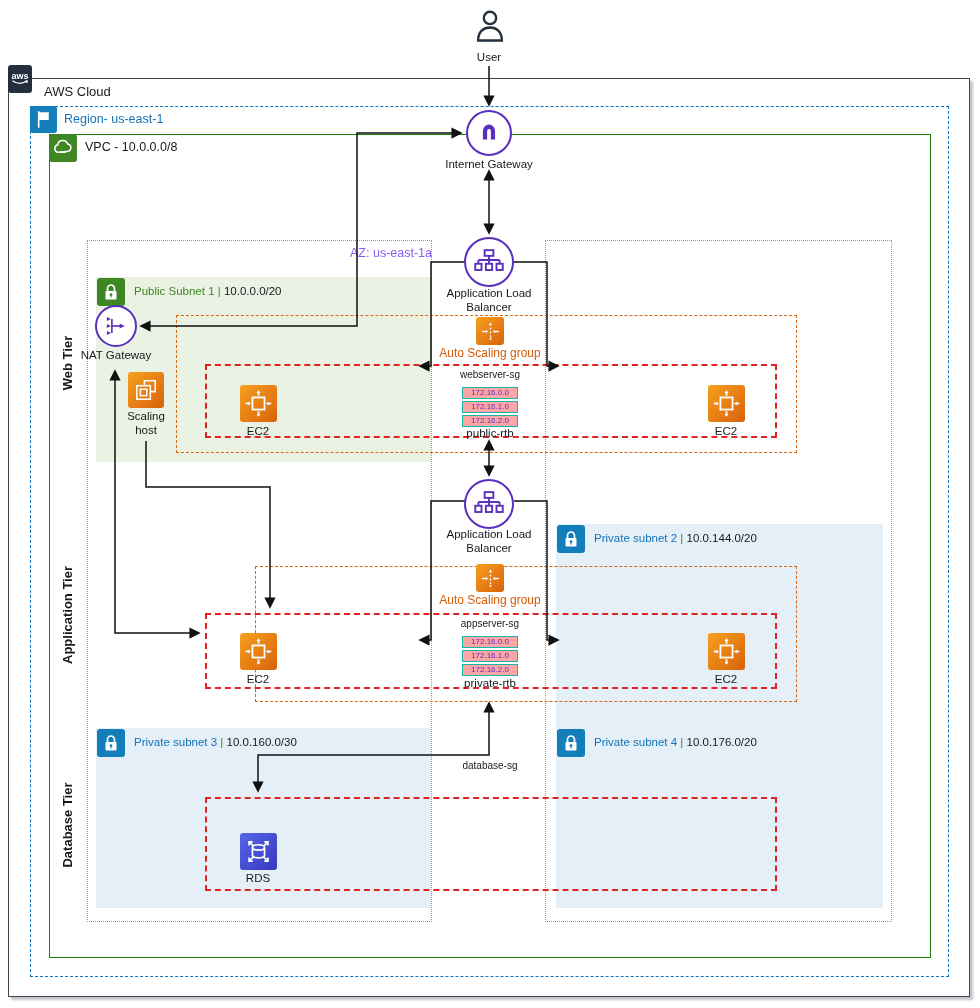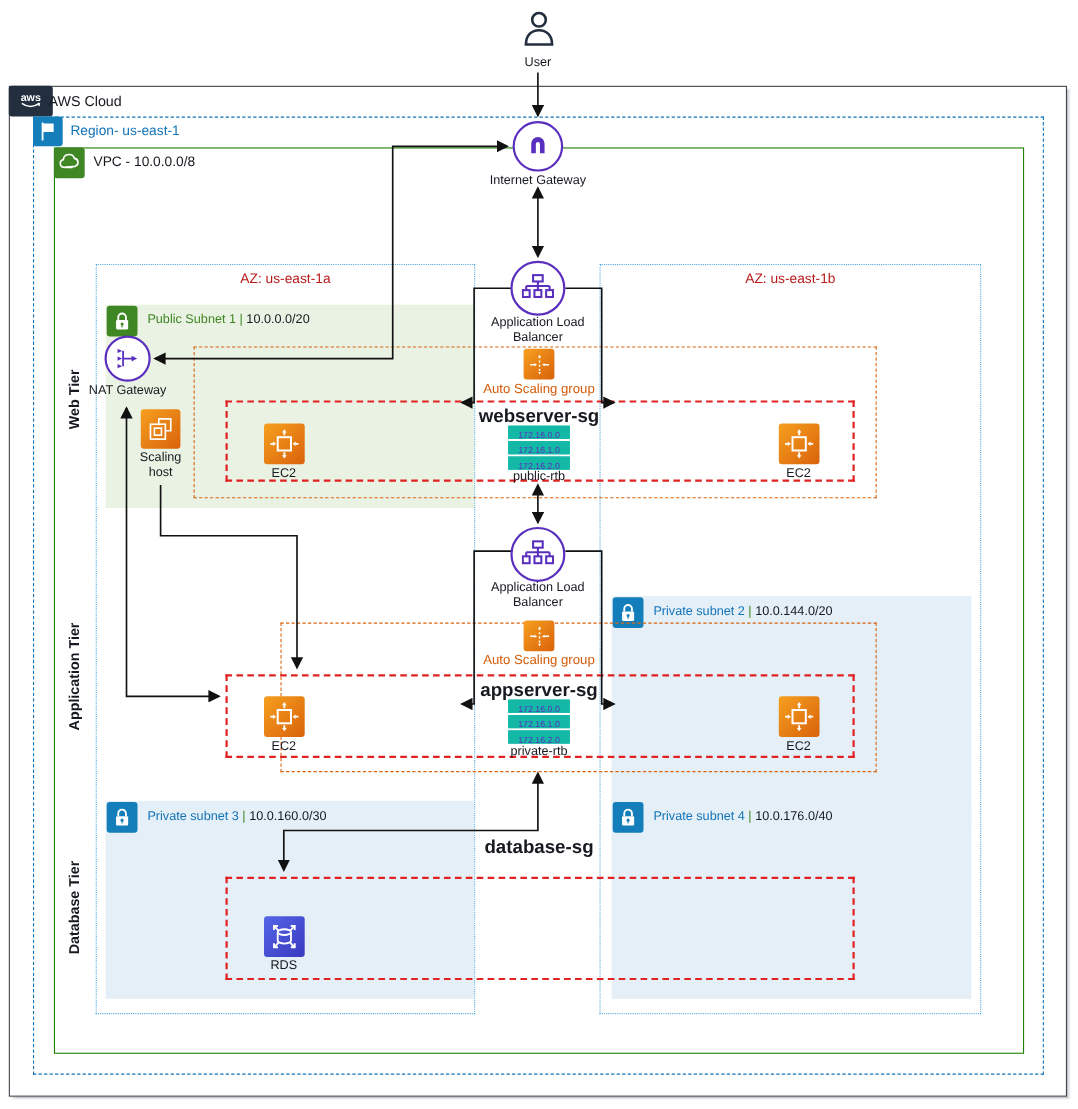--- a/index.html
+++ b/index.html
@@ -11,39 +11,39 @@
   .vpc-box{border:1.5px solid #1D8102;}
   .az-box{border:1.7px dotted #55A8DC;}
   .subnet{position:absolute;box-sizing:border-box;}
   .subnet.public{background:#EAF2E3;padding-left:18px;}
   .subnet.private{background:#E4EFF7;}
   .sg-box{border:2.5px dashed #E02222;}
   .asg-box{border:1.5px dashed #D86613;}
   .hicon{position:absolute;display:flex;align-items:center;justify-content:center;}
   .hlabel{position:absolute;font-size:13px;line-height:15px;white-space:nowrap;}
   .blue{color:#1273B8;} .green{color:#3F8624;} .dark{color:#16191f;}
-  .az-label{position:absolute;text-align:center;font-size:12.5px;color:#b91c1c;}
+  .az-label{position:absolute;text-align:right;font-size:12.5px;color:#8b5cf6;}
   .tier-lbl{position:absolute;width:160px;height:20px;text-align:center;font-size:13px;
             font-weight:bold;color:#16191f;transform:rotate(-90deg);}
   .subnet-icon{position:absolute;left:1px;top:1px;width:28px;height:28px;
                display:flex;align-items:center;justify-content:center;}
   .subnet-label{position:absolute;left:38px;top:8px;font-size:11.5px;white-space:nowrap;}
   .pcircle{position:absolute;border-radius:50%;background:#fff;border:2.6px solid #5A2FBE;
            color:#5A2FBE;display:flex;align-items:center;justify-content:center;box-sizing:border-box;}
   .osq{position:absolute;border-radius:3px;background:linear-gradient(135deg,#F6A01F,#D9620B);
        display:flex;align-items:center;justify-content:center;}
   .bsq{position:absolute;border-radius:3px;background:linear-gradient(135deg,#5566E8,#3839BF);
        display:flex;align-items:center;justify-content:center;}
   .gsq{background:#3F8624;} .blsq{background:#147EBA;} .dsq{background:#232F3E;}
   .sq{border-radius:3px;}
   .nlbl{position:absolute;text-align:center;font-size:11.5px;line-height:13.5px;color:#16191f;}
   .asg-lbl{position:absolute;text-align:center;font-size:12px;color:#D45B07;}
-  .sg-lbl{position:absolute;text-align:center;font-size:17px;color:#16191f;font-weight:bold;}
+  .sg-lbl{position:absolute;text-align:center;font-size:10px;color:#16191f;}
   .rtb-group{position:absolute;width:76px;}
-  .rtb-entry{box-sizing:border-box;width:56px;height:12px;border:4px solid #14b8a6;background:#14b8a6;
+  .rtb-entry{box-sizing:border-box;width:56px;height:12px;border:1px solid #14b8a6;background:#fca5a5;
              color:#5A2FBE;font-size:8px;line-height:10px;text-align:center;margin:0 auto 2px;}
   svg.conn{position:absolute;left:0;top:0;pointer-events:none;}
 </style>
 </head>
 <body>
 
 <svg width="0" height="0" style="position:absolute">
   <defs>
     <symbol id="ic-lock" viewBox="0 0 24 24">
       <path d="M8.5,11 V8.5 a3.5,3.5 0 0 1 7,0 V11" fill="none" stroke="#fff" stroke-width="1.7"></path>
@@ -132,21 +132,21 @@
 </svg>
 
 <div id="canvas">
 
   <svg class="box" style="left:471px;top:5px" width="38" height="44" viewBox="0 0 24 24">
       <use href="#ic-user"></use>
     </svg>
   <div class="nlbl" style="left:459px;top:51px;width:60px">User</div>
 
   <div class="box cloud-box" style="left:8px;top:78px;width:962px;height:919px"></div>
-  <div class="hicon dsq sq" style="left:8px;top:78px;width:40px;height:28px">
+  <div class="hicon dsq sq" style="left:8px;top:65px;width:24px;height:28px">
     <svg width="26" height="26" viewBox="0 0 24 24">
       <text x="12" y="11.5" font-size="9" font-weight="bold" fill="#fff" text-anchor="middle" font-family="Liberation Sans, sans-serif">aws</text>
       <path d="M4.5,13.8 Q12,19.2 19.3,13.6" stroke="#fff" stroke-width="1.3" fill="none"></path>
       <path d="M19.3,13.6 L18.7,16" stroke="#fff" stroke-width="1.3" fill="none"></path>
     </svg>
   </div>
   <div class="hlabel dark" style="left:44px;top:84px">AWS Cloud</div>
 
   <div class="box region-box" style="left:30px;top:106px;width:919px;height:871px"></div>
   <div class="hicon blsq sq" style="left:30px;top:106px;width:27px;height:27px">
@@ -160,38 +160,37 @@
   <div class="hicon gsq sq" style="left:49px;top:134px;width:28px;height:28px">
     <svg width="24" height="24" viewBox="0 0 24 24">
         <use href="#ic-vpccloud"></use>
       </svg>
   </div>
   <div class="hlabel dark" style="left:85px;top:140px;font-size:12.5px">VPC - 10.0.0.0/8</div>
 
   <div class="box az-box" style="left:87px;top:240px;width:345px;height:682px"></div>
   <div class="box az-box" style="left:545px;top:240px;width:347px;height:682px"></div>
   <div class="az-label" style="left:87px;top:246px;width:345px">AZ: us-east-1a</div>
-  <div class="az-label" style="left:545px;top:246px;width:347px">AZ: us-east-1b</div>
 
   <div class="tier-lbl" style="left:-10px;top:353px">Web Tier</div>
   <div class="tier-lbl" style="left:-10px;top:605px">Application Tier</div>
   <div class="tier-lbl" style="left:-10px;top:815px">Database Tier</div>
 
   <div class="subnet public" style="left:96px;top:277px;width:335px;height:185px">
     <div class="subnet-icon gsq sq" style="color:#3F8624">
       <svg width="24" height="24" viewBox="0 0 24 24">
           <use href="#ic-lock"></use>
         </svg>
       </div>
     <div class="subnet-label">
       <span class="green">Public Subnet 1</span>
       <span class="green">|</span>
       <span class="dark">10.0.0.0/20</span></div>
   </div>
-  <div class="subnet private" style="left:556px;top:542px;width:327px;height:211px">
+  <div class="subnet private" style="left:556px;top:524px;width:327px;height:211px">
     <div class="subnet-icon blsq sq" style="color:#147EBA">
       <svg width="24" height="24" viewBox="0 0 24 24">
           <use href="#ic-lock"></use>
         </svg>
       </div>
     <div class="subnet-label">
       <span class="blue">Private subnet 2</span>
       <span class="green">|</span>
       <span class="dark">10.0.144.0/20</span></div>
   </div>
@@ -208,21 +207,21 @@
   </div>
   <div class="subnet private" style="left:556px;top:728px;width:327px;height:180px">
     <div class="subnet-icon blsq sq" style="color:#147EBA">
       <svg width="24" height="24" viewBox="0 0 24 24">
           <use href="#ic-lock"></use>
         </svg>
       </div>
     <div class="subnet-label">
       <span class="blue">Private subnet 4</span>
       <span class="green">|</span>
-      <span class="dark">10.0.176.0/40</span></div>
+      <span class="dark">10.0.176.0/20</span></div>
   </div>
 
   <div class="box asg-box" style="left:176px;top:315px;width:621px;height:138px"></div>
   <div class="box asg-box" style="left:255px;top:566px;width:542px;height:136px"></div>
 
   <div class="box sg-box" style="left:205px;top:364px;width:572px;height:74px"></div>
   <div class="box sg-box" style="left:205px;top:613px;width:572px;height:76px"></div>
   <div class="box sg-box" style="left:205px;top:797px;width:572px;height:94px"></div>
 
   <svg class="conn" width="980" height="1008">

